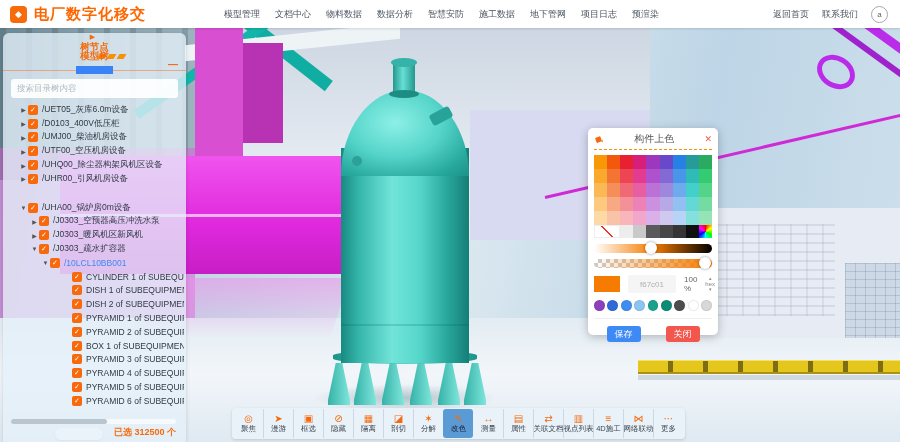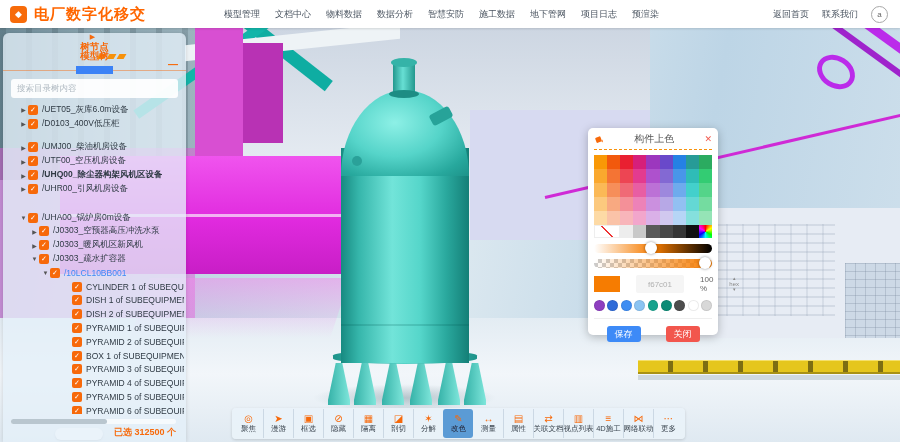--- a/index.html
+++ b/index.html
@@ -115,21 +115,21 @@
       background-image:linear-gradient(45deg,transparent 46%,#e33 46%,#e33 54%,transparent 54%);}
   .cell.rainbow{background:conic-gradient(#f00,#ff0,#0f0,#0ff,#00f,#f0f,#f00);}
   .slider{position:relative;height:9px;border-radius:5px;margin-top:6px;}
   .slider.hue{background:linear-gradient(90deg,#fff,#f67c01 50%,#000);}
   .slider.alpha{background:linear-gradient(90deg,rgba(246,124,1,0),#f67c01),
       linear-gradient(45deg,#ccc 25%,transparent 25%,transparent 75%,#ccc 75%),
       linear-gradient(45deg,#ccc 25%,transparent 25%,transparent 75%,#ccc 75%);
       background-size:100% 100%,8px 8px,8px 8px;background-position:0 0,0 0,4px 4px;}
   .handle{position:absolute;top:-2px;width:12px;height:12px;border-radius:50%;background:#fff;
           box-shadow:0 0 3px rgba(0,0,0,.45);cursor:pointer;}
-  .hexrow{display:flex;align-items:center;gap:16px;margin-top:7px;}
+  .hexrow{display:flex;align-items:center;gap:8px;margin-top:7px;}
   .cur{width:26px;height:16px;background:#f67c01;flex:0 0 auto;}
   .hexin{width:44px;height:16px;background:#f5f5f5;border:none;border-radius:2px;font-size:8px;color:#b0b0b0;
          text-align:center;outline:none;}
   .pct{font-size:8px;color:#666;}
   .spin{display:flex;flex-direction:column;align-items:center;line-height:1;color:#888;cursor:pointer;margin-left:auto;}
   .spin i{font-style:normal;font-size:5px;}
   .spin b{font-weight:normal;font-size:6px;}
   .recents{display:flex;gap:2.5px;margin-top:7px;}
   .recents .rc{width:11px;height:11px;border-radius:50%;border:1px solid rgba(0,0,0,.08);box-sizing:border-box;cursor:pointer;}
   .dlg-foot{display:flex;justify-content:space-around;border-top:1px solid #eee;margin-top:7px;padding-top:7px;}
@@ -242,31 +242,31 @@
           <div class="trow" style="padding-left: 16px;">
             <span class="arr">▶</span>
             <span class="cb">✓</span>
             <span class="lbl">/UET05_灰库6.0m设备</span>
           </div>
           <div class="trow" style="padding-left: 16px;">
             <span class="arr">▶</span>
             <span class="cb">✓</span>
             <span class="lbl">/D0103_400V低压柜</span>
           </div>
-          <div class="trow" style="padding-left: 16px; margin-top: 10px;">
+          <div class="trow" style="padding-left: 16px;">
             <span class="arr">▶</span>
             <span class="cb">✓</span>
             <span class="lbl">/UMJ00_柴油机房设备</span>
           </div>
           <div class="trow" style="padding-left: 16px;">
             <span class="arr">▶</span>
             <span class="cb">✓</span>
             <span class="lbl">/UTF00_空压机房设备</span>
           </div>
-          <div class="trow" style="padding-left: 16px; font-weight: bold;">
+          <div class="trow" style="padding-left: 16px;">
             <span class="arr">▶</span>
             <span class="cb">✓</span>
             <span class="lbl">/UHQ00_除尘器构架风机区设备</span>
           </div>
           <div class="trow" style="padding-left: 16px;">
             <span class="arr">▶</span>
             <span class="cb">✓</span>
             <span class="lbl">/UHR00_引风机房设备</span>
           </div>
           <div class="trow" style="padding-left: 16px; margin-top: 15px;">

